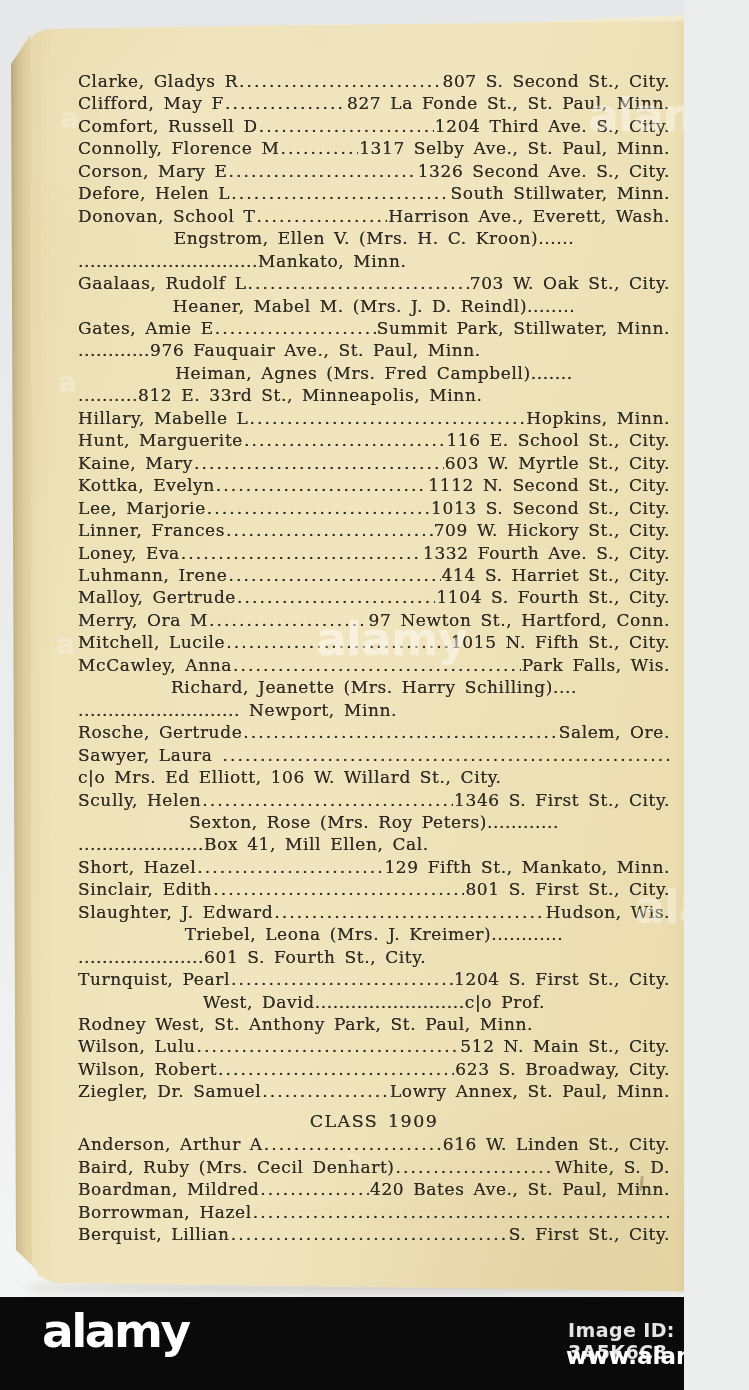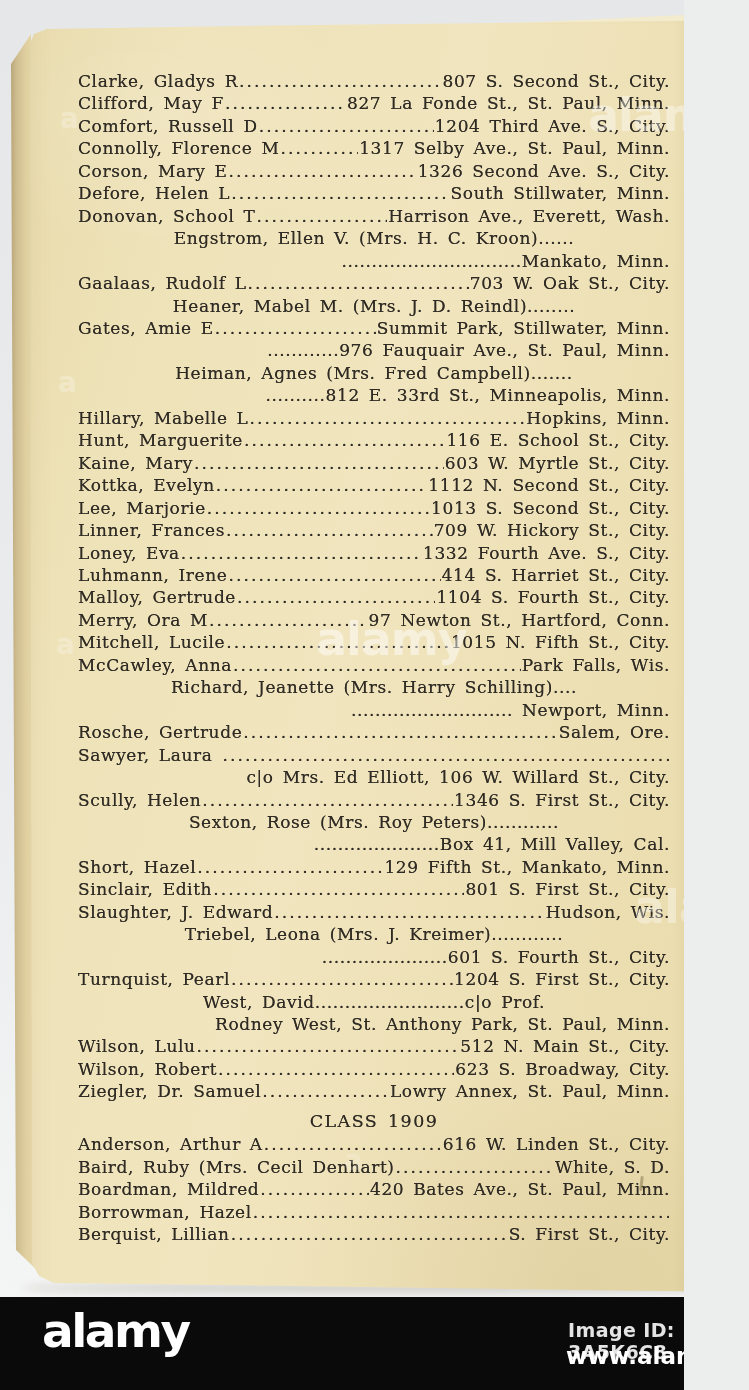--- a/index.html
+++ b/index.html
@@ -47,21 +47,21 @@
   }
   .line{min-height:22.45px;}
   .entry{display:flex;align-items:baseline;}
   .name,.addr{white-space:pre;flex:0 0 auto;}
   .leader{flex:1 1 auto;overflow:hidden;white-space:nowrap;min-width:6px;margin:0 1px;}
   .leader::before{
     content:"................................................................................................";
     letter-spacing:2.1px;
   }
   .hang{white-space:pre;text-align:center;}
-  .cont{white-space:pre;text-align:right;}
+  .cont{white-space:pre;}
   .head{text-align:center;font-weight:normal;letter-spacing:1.4px;margin:7px 0 1px;font-size:17.5px;}
   
   .wm{
     position:absolute;font-family:"DejaVu Sans",sans-serif;font-weight:bold;color:#ffffff;
     letter-spacing:-1px;pointer-events:none;
   }
   .wm-big{font-size:46px;}
   .wm-a{font-size:28px;opacity:.26;}
   #wm1{left:588px;top:88px;opacity:.40;}
   #wm2{left:316px;top:612px;opacity:.48;}
@@ -221,21 +221,21 @@
         <span class="leader"></span>
         <span class="addr"></span>
       </div>
       <div class="line cont">c|o Mrs. Ed Elliott, 106 W. Willard St., City.</div>
       <div class="line entry">
         <span class="name">Scully, Helen</span>
         <span class="leader"></span>
         <span class="addr">1346 S. First St., City.</span>
       </div>
       <div class="line hang">Sexton, Rose (Mrs. Roy Peters)............</div>
-      <div class="line cont">.....................Box 41, Mill Valley, Cal.</div>
+      <div class="line cont">.....................Box 41, Mill Ellen, Cal.</div>
       <div class="line entry">
         <span class="name">Short, Hazel</span>
         <span class="leader"></span>
         <span class="addr">129 Fifth St., Mankato, Minn.</span>
       </div>
       <div class="line entry">
         <span class="name">Sinclair, Edith</span>
         <span class="leader"></span>
         <span class="addr">801 S. First St., City.</span>
       </div>

